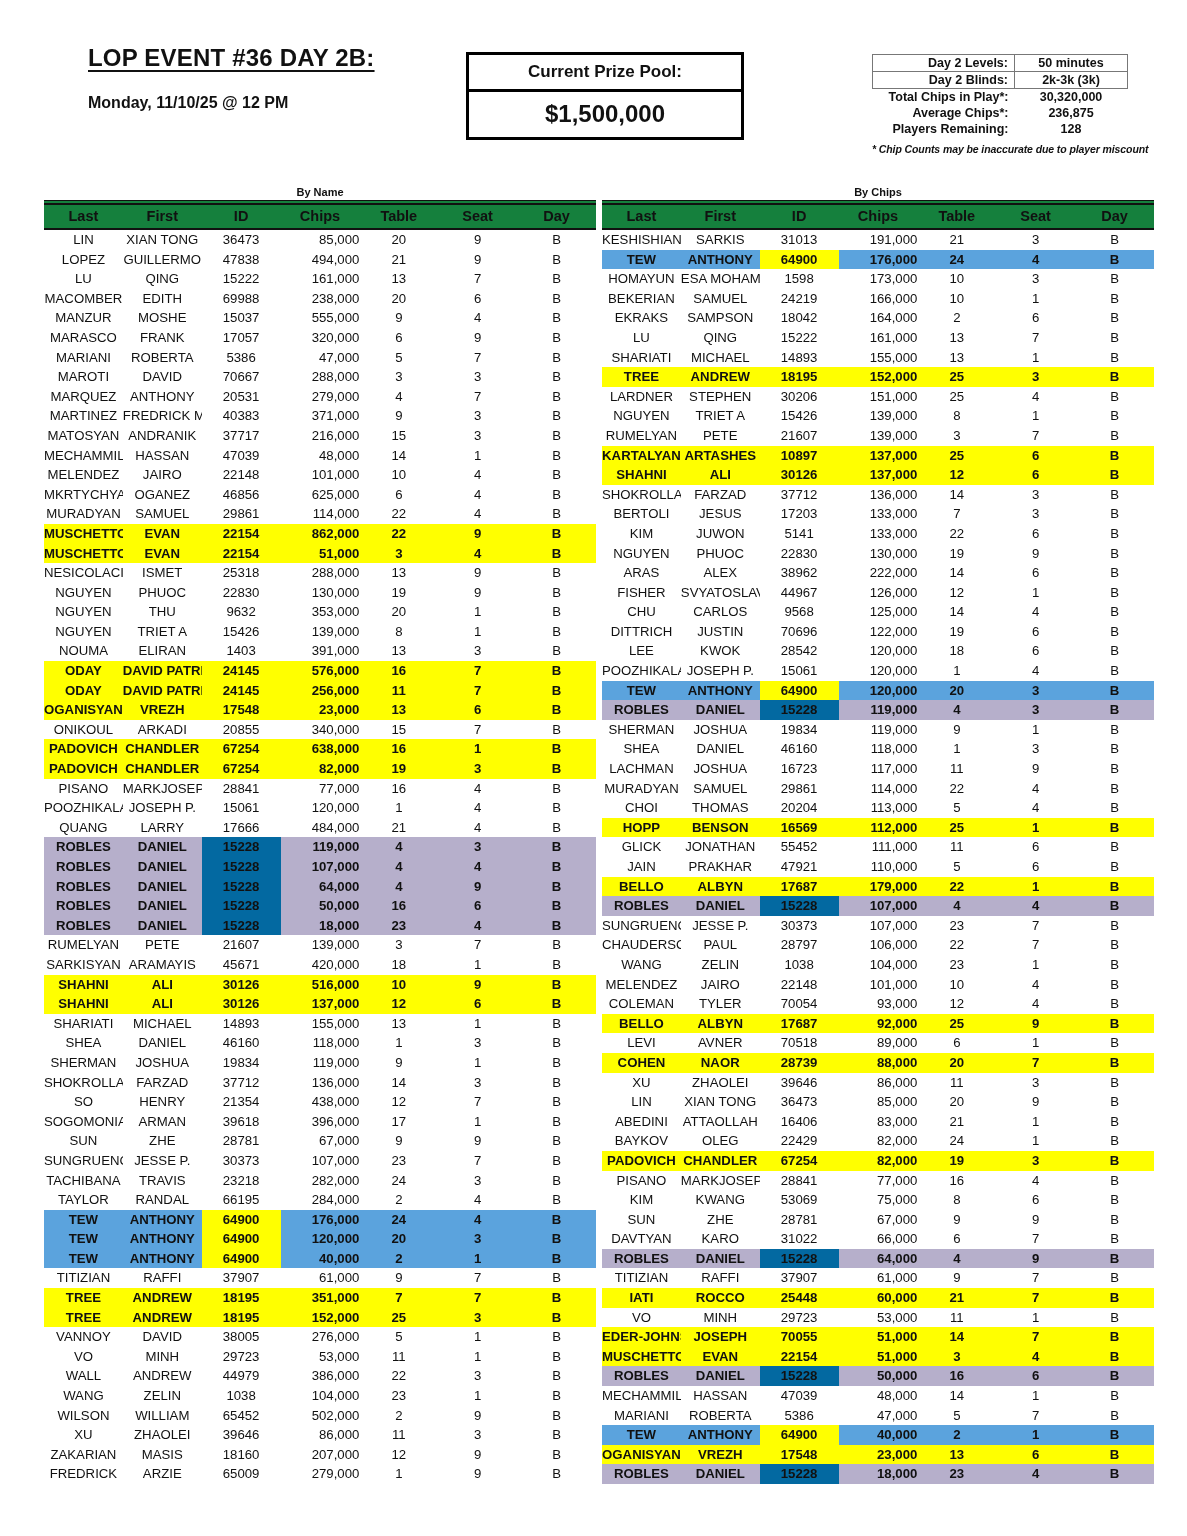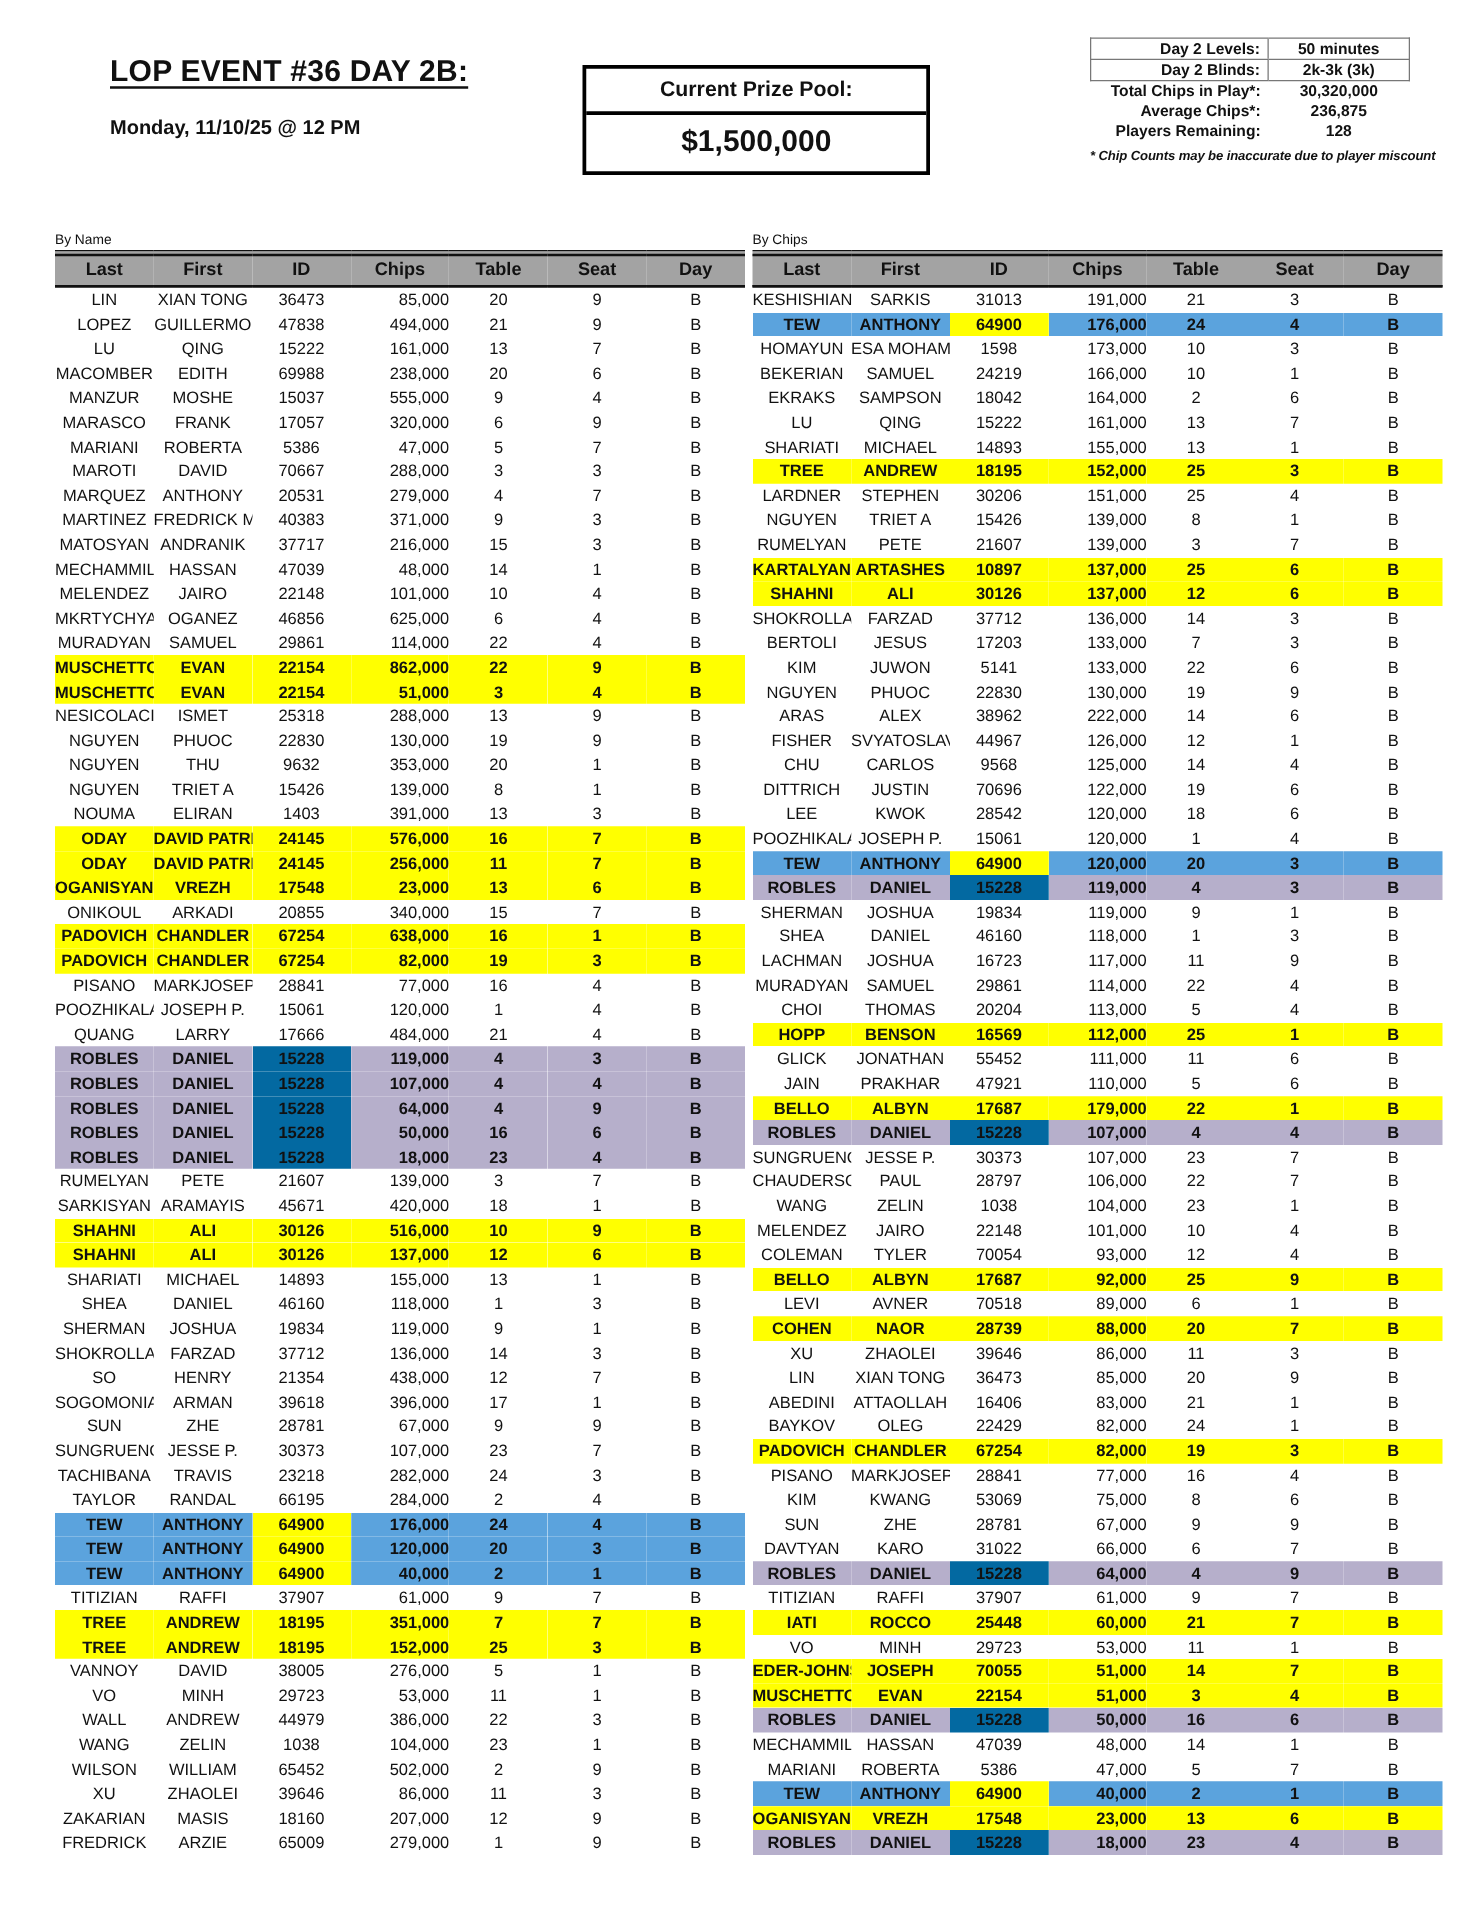--- a/index.html
+++ b/index.html
@@ -28,49 +28,49 @@
     position:absolute;left:466px;top:52px;width:272px;
     border:3px solid #000;background:#fff;
   }
   .prize-label{
     text-align:center;font-size:17px;font-weight:bold;
     padding:7px 0 7px;border-bottom:3px solid #000;
   }
   .prize-value{text-align:center;font-size:24px;font-weight:bold;padding:8px 0 9px;}
 
   .info-box{position:absolute;left:872px;top:30px;width:256px;}
-  .info-table{border-collapse:collapse;width:100%;}
+  .info-table{border-collapse:collapse;width:100%;margin-top:24px;}
   .info-table td{font-size:12.5px;font-weight:bold;padding:1px 0;white-space:nowrap;}
   .info-table td.lbl{text-align:right;padding-right:6px;}
   .info-table td.val{text-align:center;width:112px;}
   .info-table tr.boxed td.lbl{border:1px solid #777;border-right:none;}
   .info-table tr.boxed td.val{border:1px solid #777;border-left:1px solid #777;}
   .info-table tr.boxed-top td{border-bottom:none;}
   .info-table tr.boxed-bot td{border-top:none;}
   .footnote{
     margin-top:6px;font-size:10.5px;font-style:italic;font-weight:bold;
     text-align:center;white-space:nowrap;letter-spacing:-.1px;
   }
 
   
   .tables{position:absolute;left:0;top:186px;width:1187px;}
   .tbl-wrap{position:absolute;top:0;}
   .tbl-wrap.left{left:44px;width:552px;}
   .tbl-wrap.right{left:602px;width:552px;}
 
   .tbl-caption{
-    text-align:left;font-size:11px;font-weight:normal;
+    text-align:center;font-size:11px;font-weight:bold;
     padding-bottom:2px;
   }
   table.chips{border-collapse:collapse;width:100%;table-layout:fixed;}
   table.chips thead th{
     font-size:14.5px;font-weight:bold;text-align:center;
     padding:3px 0 4px;
     border-top:2px solid #111;border-bottom:2px solid #111;
-    background:#a3a3a3;
+    background:#15803d;
   }
   table.chips thead tr.thin th{
     border-top:1px solid #111;border-bottom:none;height:2px;padding:0;
   }
   table.chips td{
     font-size:13.2px;
     padding:0;height:19.6px;line-height:19.6px;
     white-space:nowrap;overflow:hidden;
   }
   td.c-last{text-align:center;width:150px;}

